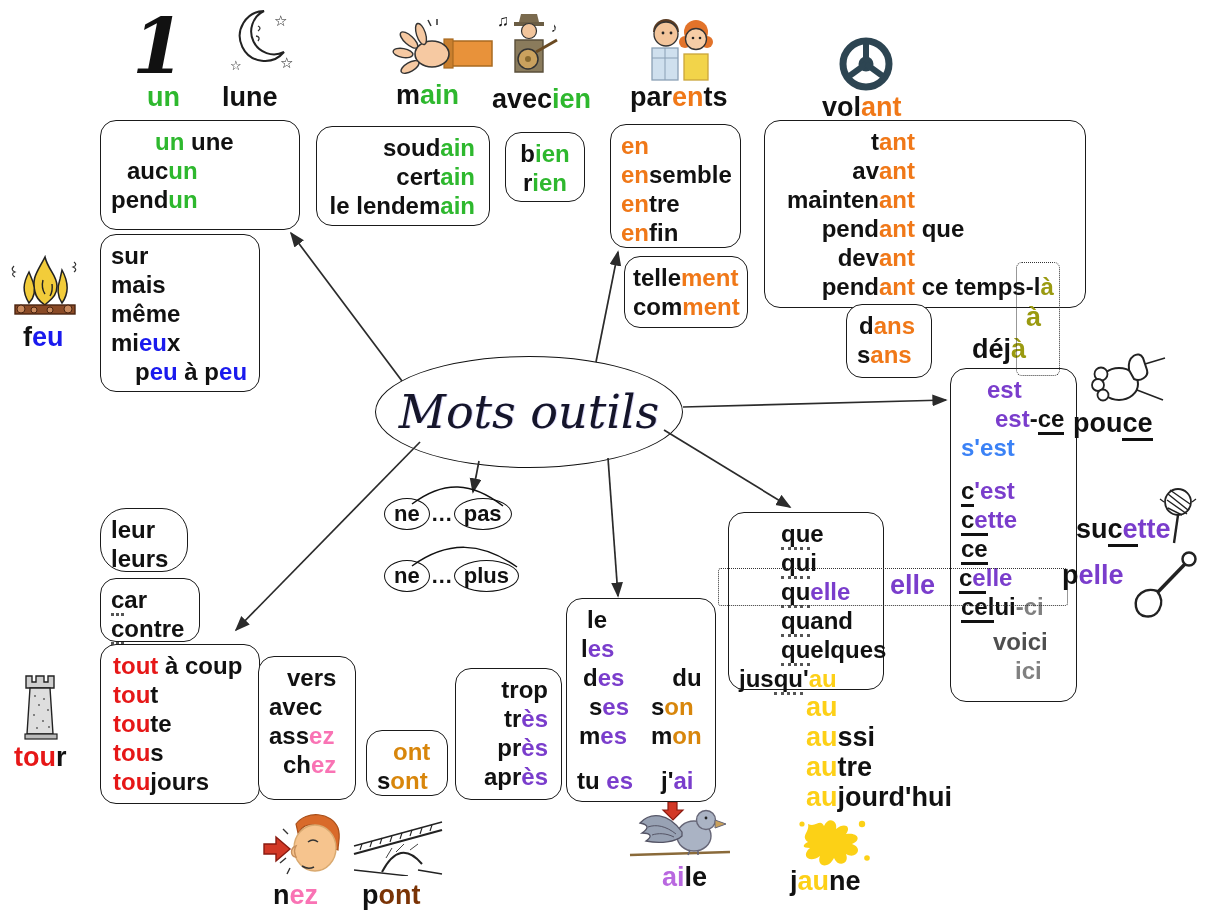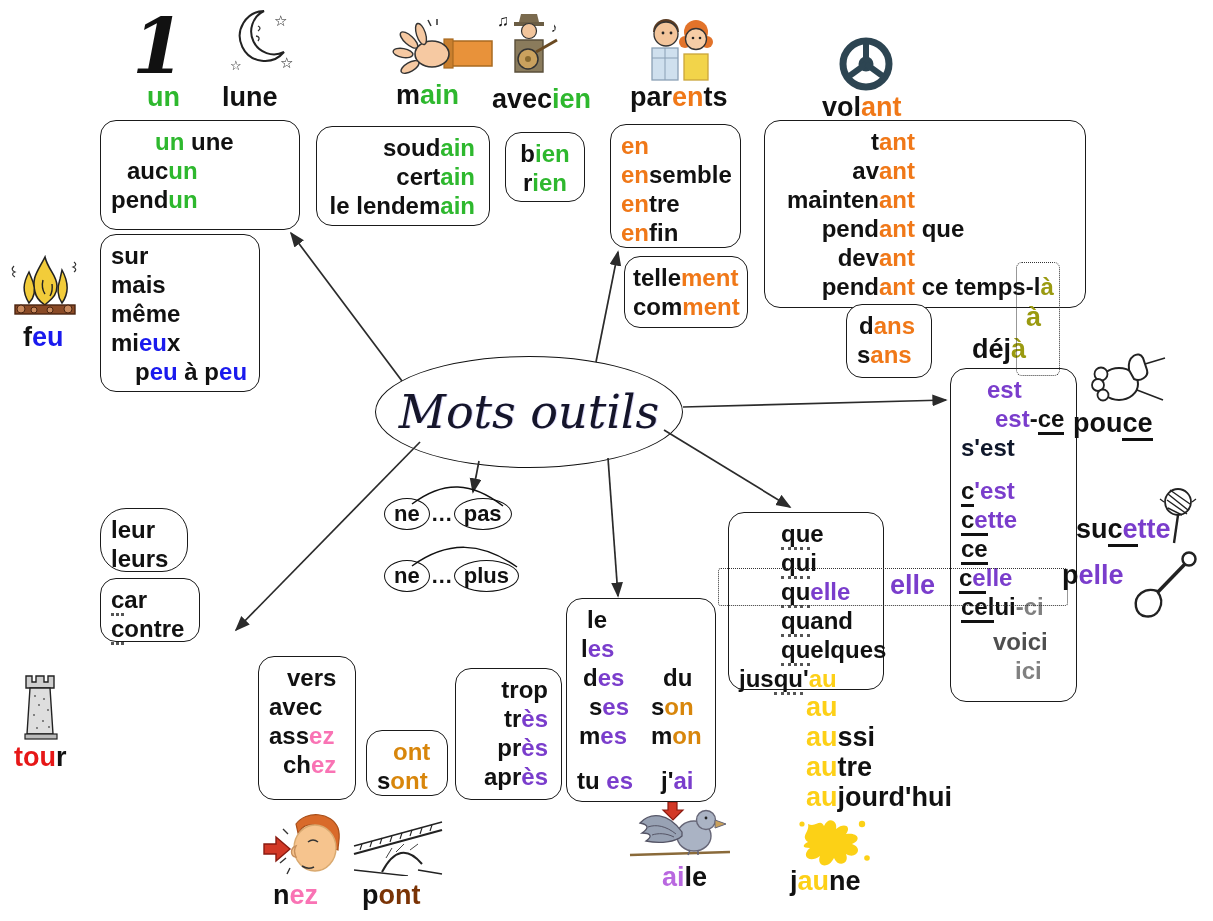--- a/index.html
+++ b/index.html
@@ -196,20 +196,27 @@
     <circle cx="26" cy="36" r="0.9" fill="#555"></circle>
       <circle cx="12" cy="41" r="0.9" fill="#555"></circle>
       <circle cx="21" cy="47" r="0.9" fill="#555"></circle>
     <circle cx="15" cy="54" r="0.9" fill="#555"></circle>
       <circle cx="27" cy="53" r="0.9" fill="#555"></circle>
   </svg>
   <div class="lbl" style="left:14px;top:742px;font-size:29px;">
       <div class="line"><span style="color: rgb(230, 23, 23);">tou</span><span>r</span></div>
     </div>
 
+  <div class="box" style="left:100px;top:644px;width:160px;height:160px;padding-left:12px;">
+      <div class="line"><span style="color: rgb(230, 23, 23);">tout</span><span> à coup</span></div>
+      <div class="line"><span style="color: rgb(230, 23, 23);">tou</span><span>t</span></div>
+      <div class="line"><span style="color: rgb(230, 23, 23);">tou</span><span>te</span></div>
+      <div class="line"><span style="color: rgb(230, 23, 23);">tou</span><span>s</span></div>
+      <div class="line"><span style="color: rgb(230, 23, 23);">tou</span><span>jours</span></div>
+    </div>
   <div class="box" style="left:258px;top:656px;width:98px;height:144px;">
       <div class="line" style="margin-left: 20px;"><span>vers</span></div>
       <div class="line" style="margin-left: 2px;"><span>avec</span></div>
       <div class="line" style="margin-left: 2px;"><span>ass</span><span style="color: rgb(249, 115, 180);">ez</span></div>
       <div class="line" style="margin-left: 16px;"><span>ch</span><span style="color: rgb(249, 115, 180);">ez</span></div>
     </div>
   <div class="box" style="left:366px;top:730px;width:82px;height:66px;">
       <div class="line" style="margin-left: 18px;"><span style="color: rgb(216, 134, 11);">ont</span></div>
       <div class="line" style="margin-left: 2px;"><span>s</span><span style="color: rgb(216, 134, 11);">ont</span></div>
     </div>
@@ -224,21 +231,21 @@
     <div style="position:absolute;left:10px;top:6px;">
         <div class="line" style="margin-left: 10px;"><span>le</span></div>
         <div class="line" style="margin-left: 4px;"><span>l</span><span style="color: rgb(122, 61, 204);">es</span></div>
         <div class="line" style="margin-left: 6px;"><span>d</span><span style="color: rgb(122, 61, 204);">es</span></div>
         <div class="line" style="margin-left: 12px;"><span>s</span><span style="color: rgb(122, 61, 204);">es</span></div>
         <div class="line" style="margin-left: 2px;"><span>m</span><span style="color: rgb(122, 61, 204);">es</span></div>
         <div style="height: 16px;"></div>
         <div class="line" style="margin-left: 0px;"><span>tu </span><span style="color: rgb(122, 61, 204);">es</span></div>
       </div>
     <div style="position:absolute;left:84px;top:64px;">
-        <div class="line" style="margin-left: 12px;"><span>du</span></div>
+        <div class="line" style="margin-left: 12px; text-align: right;"><span>du</span></div>
         <div class="line" style="margin-left: 0px;"><span>s</span><span style="color: rgb(216, 134, 11);">on</span></div>
         <div class="line" style="margin-left: 0px;"><span>m</span><span style="color: rgb(216, 134, 11);">on</span></div>
         <div style="height: 16px;"></div>
         <div class="line" style="margin-left: 10px;"><span>j'</span><span style="color: rgb(122, 61, 204);">ai</span></div>
       </div>
   </div>
 
   <div class="box" style="left:728px;top:512px;width:156px;height:178px;">
       <div class="line" style="margin-left: 44px;"><span class="ud">qu</span><span>e</span></div>
       <div class="line" style="margin-left: 44px;"><span class="ud">qu</span><span>i</span></div>
@@ -256,21 +263,21 @@
         <div class="line"><span style="color: rgb(253, 208, 23);">au</span></div>
         <div class="line"><span style="color: rgb(253, 208, 23);">au</span><span>ssi</span></div>
         <div class="line"><span style="color: rgb(253, 208, 23);">au</span><span>tre</span></div>
         <div class="line"><span style="color: rgb(253, 208, 23);">au</span><span>jourd'hui</span></div>
       </div>
   </div>
 
   <div class="box" style="left:950px;top:368px;width:127px;height:334px;">
       <div class="line" style="margin-left: 28px;"><span style="color: rgb(122, 61, 204);">est</span></div>
       <div class="line" style="margin-left: 36px;"><span style="color: rgb(122, 61, 204);">est</span><span>-</span><span class="us">ce</span></div>
-      <div class="line" style="margin-left: 2px;"><span style="color: #0f172a;">s'est</span></div>
+      <div class="line" style="margin-left: 2px;"><span style="color: #3b82f6;">s'est</span></div>
       <div style="height: 14px;"></div>
       <div class="line" style="margin-left: 2px;"><span class="us">c</span><span style="color: rgb(122, 61, 204);">'est</span></div>
       <div class="line" style="margin-left: 2px;"><span class="us">c</span><span class="us" style="color: rgb(122, 61, 204);">e</span><span style="color: rgb(122, 61, 204);">tte</span></div>
       <div class="line" style="margin-left: 2px;"><span class="us">ce</span></div>
       <div class="line" style="margin-left: 0;"><span class="us">c</span><span class="us" style="color: rgb(122, 61, 204);">e</span><span style="color: rgb(122, 61, 204);">lle</span></div>
       <div class="line" style="margin-left: 2px;"><span class="us">cel</span><span>ui</span><span style="color: rgb(128, 128, 128);">-ci</span></div>
       <div style="height: 6px;"></div>
       <div class="line" style="margin-left: 34px;"><span style="color: rgb(79, 79, 79);">voici</span></div>
       <div class="line" style="margin-left: 56px;"><span style="color: rgb(128, 128, 128);">ici</span></div>
     </div>

